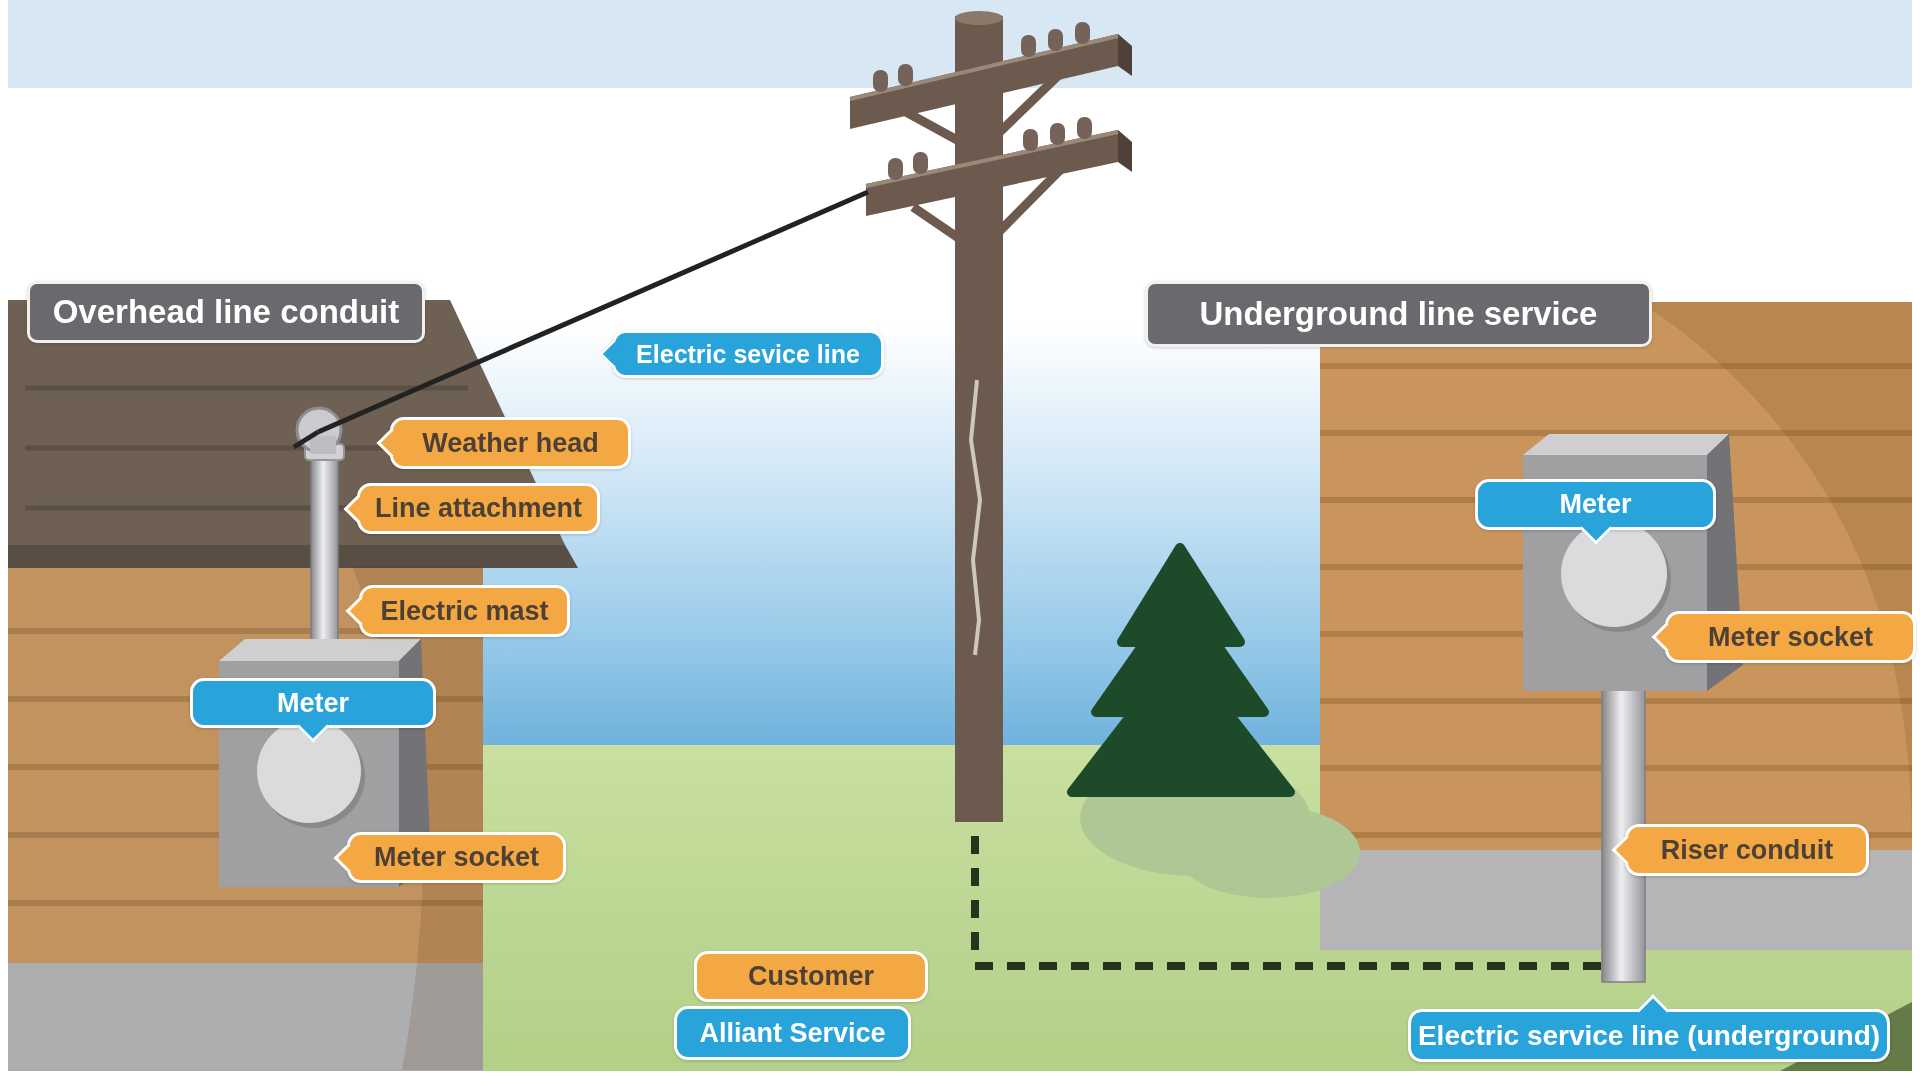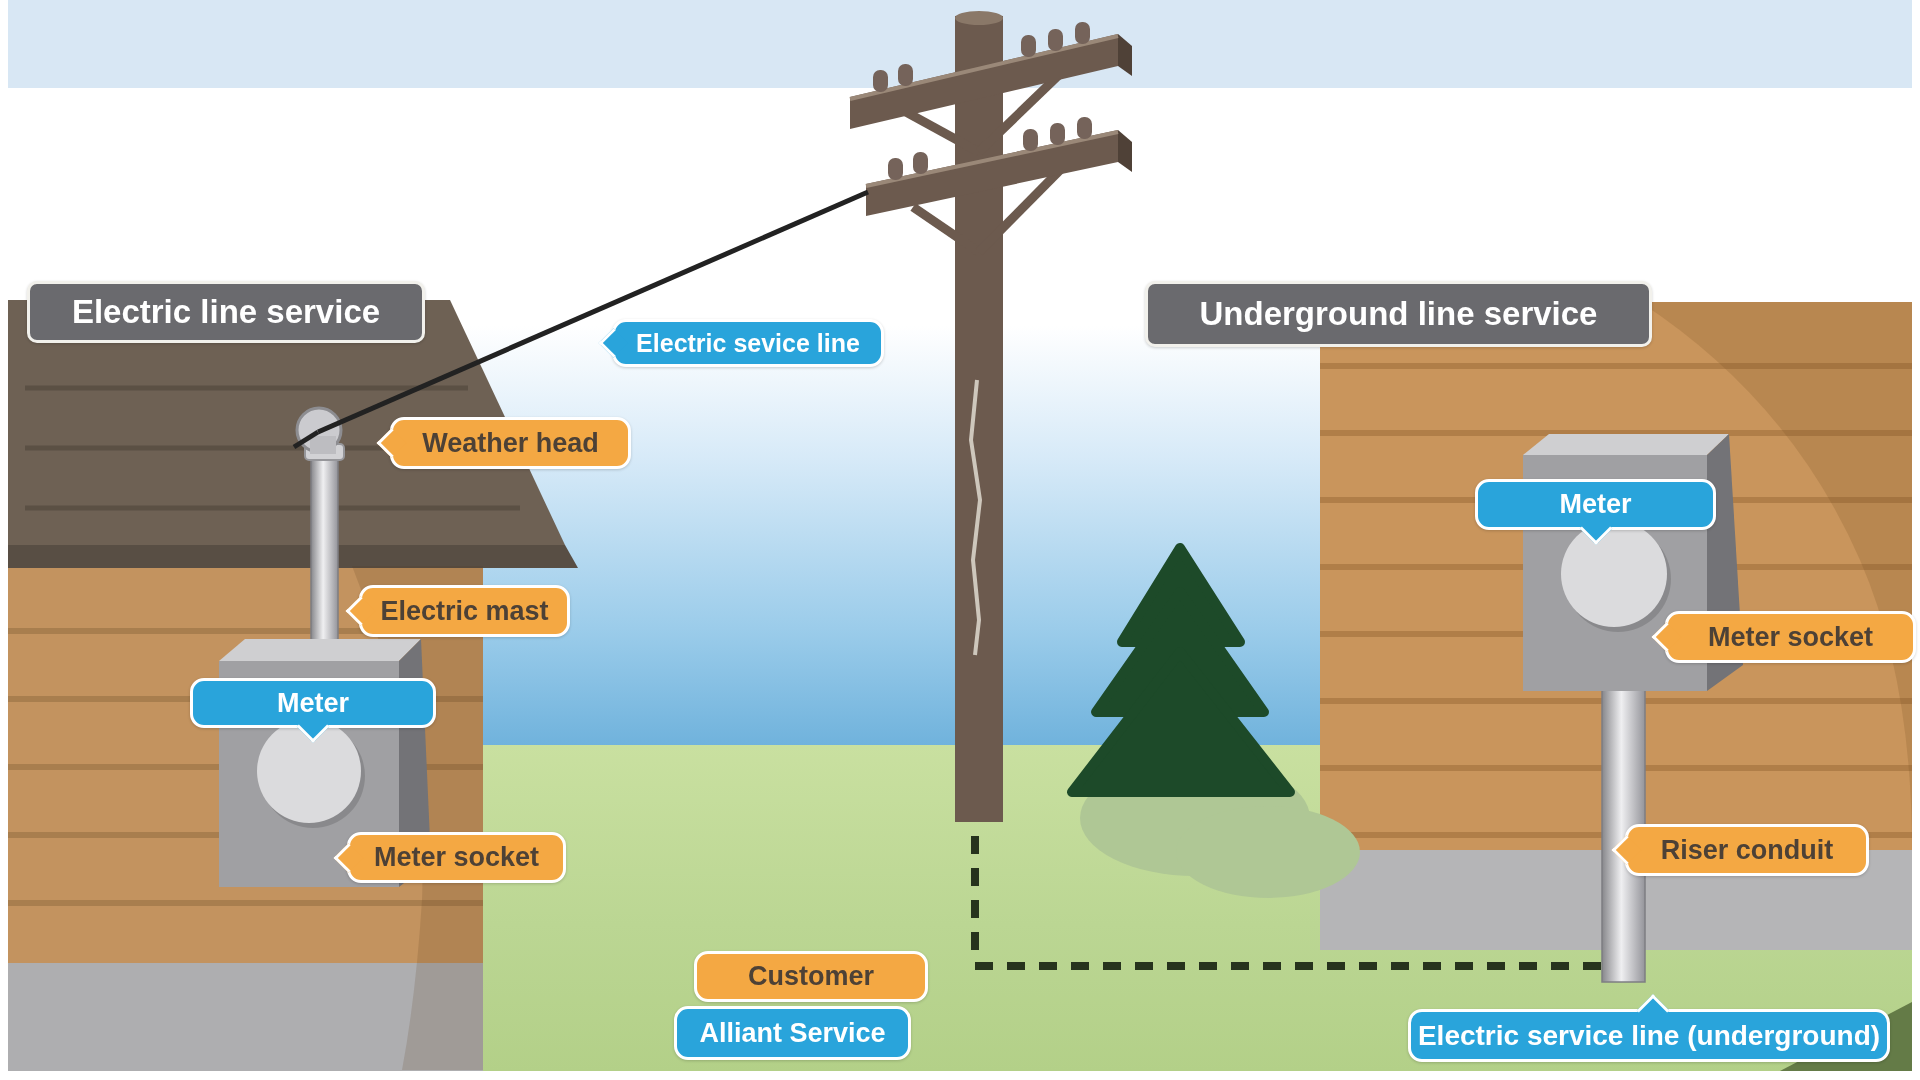--- a/index.html
+++ b/index.html
@@ -161,25 +161,26 @@
     <g stroke="#222222" stroke-width="5" fill="none">
       <line x1="868" y1="192" x2="318" y2="432"></line>
       <line x1="318" y1="432" x2="294" y2="447"></line>
     </g>
 
     <polygon points="1780,1071 1912,1002 1912,1071" fill="#647B47"></polygon>
   </svg>
 
   <div class="abs" id="bottom-margin"></div>
 
-  <div class="lbl gray fs33" style="left:27px;top:281px;width:392px;height:56px;">Electric line service</div>
+  <div class="lbl gray fs33" style="left:27px;top:281px;width:392px;height:56px;">Overhead line conduit</div>
   <div class="lbl gray fs33" style="left:1145px;top:281px;width:501px;height:60px;text-align:right;">Underground line service</div>
 
-  <div class="lbl blue fs25 arr-left" style="left:612px;top:319px;width:266px;height:42px;">Electric sevice line</div>
+  <div class="lbl blue fs25 arr-left" style="left:612px;top:330px;width:266px;height:42px;">Electric sevice line</div>
   <div class="lbl orange fs27 arr-left" style="left:390px;top:417px;width:235px;height:46px;">Weather head</div>
+  <div class="lbl orange fs27 arr-left" style="left:357px;top:483px;width:237px;height:45px;">Line attachment</div>
   <div class="lbl orange fs27 arr-left" style="left:359px;top:585px;width:205px;height:46px;">Electric mast</div>
   <div class="lbl blue fs27 arr-down" style="left:190px;top:678px;width:240px;height:44px;">Meter</div>
   <div class="lbl orange fs27 arr-left" style="left:347px;top:832px;width:213px;height:45px;">Meter socket</div>
 
   <div class="lbl orange fs27" style="left:674px;top:951px;width:228px;height:45px;margin-left:20px;">Customer</div>
   <div class="lbl blue fs27" style="left:674px;top:1006px;width:231px;height:48px;">Alliant Service</div>
 
   <div class="lbl blue fs27 arr-down" style="left:1475px;top:479px;width:235px;height:45px;">Meter</div>
   <div class="lbl orange fs27 arr-left" style="left:1665px;top:611px;width:245px;height:46px;">Meter socket</div>
   <div class="lbl orange fs27 arr-left" style="left:1625px;top:824px;width:238px;height:46px;text-align:right;">Riser conduit</div>

